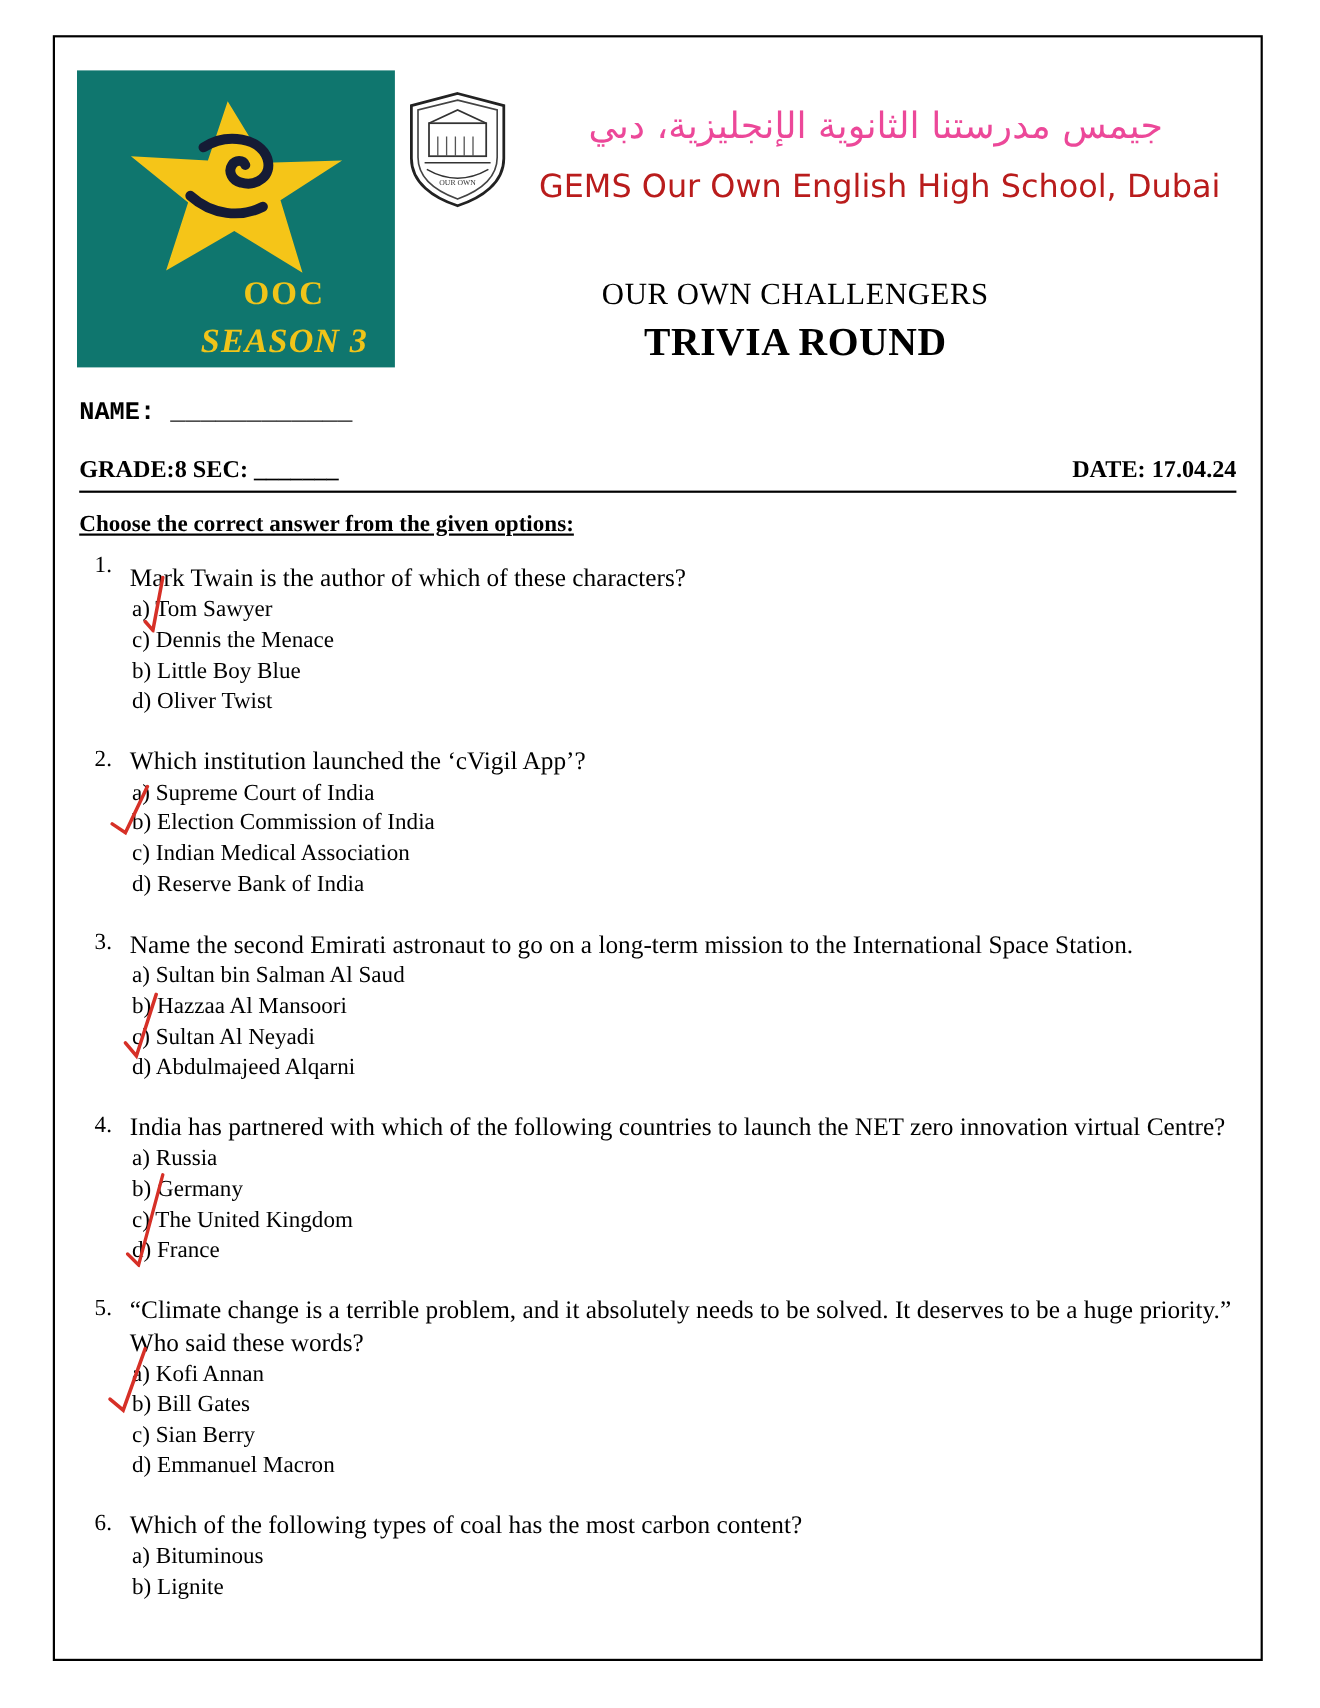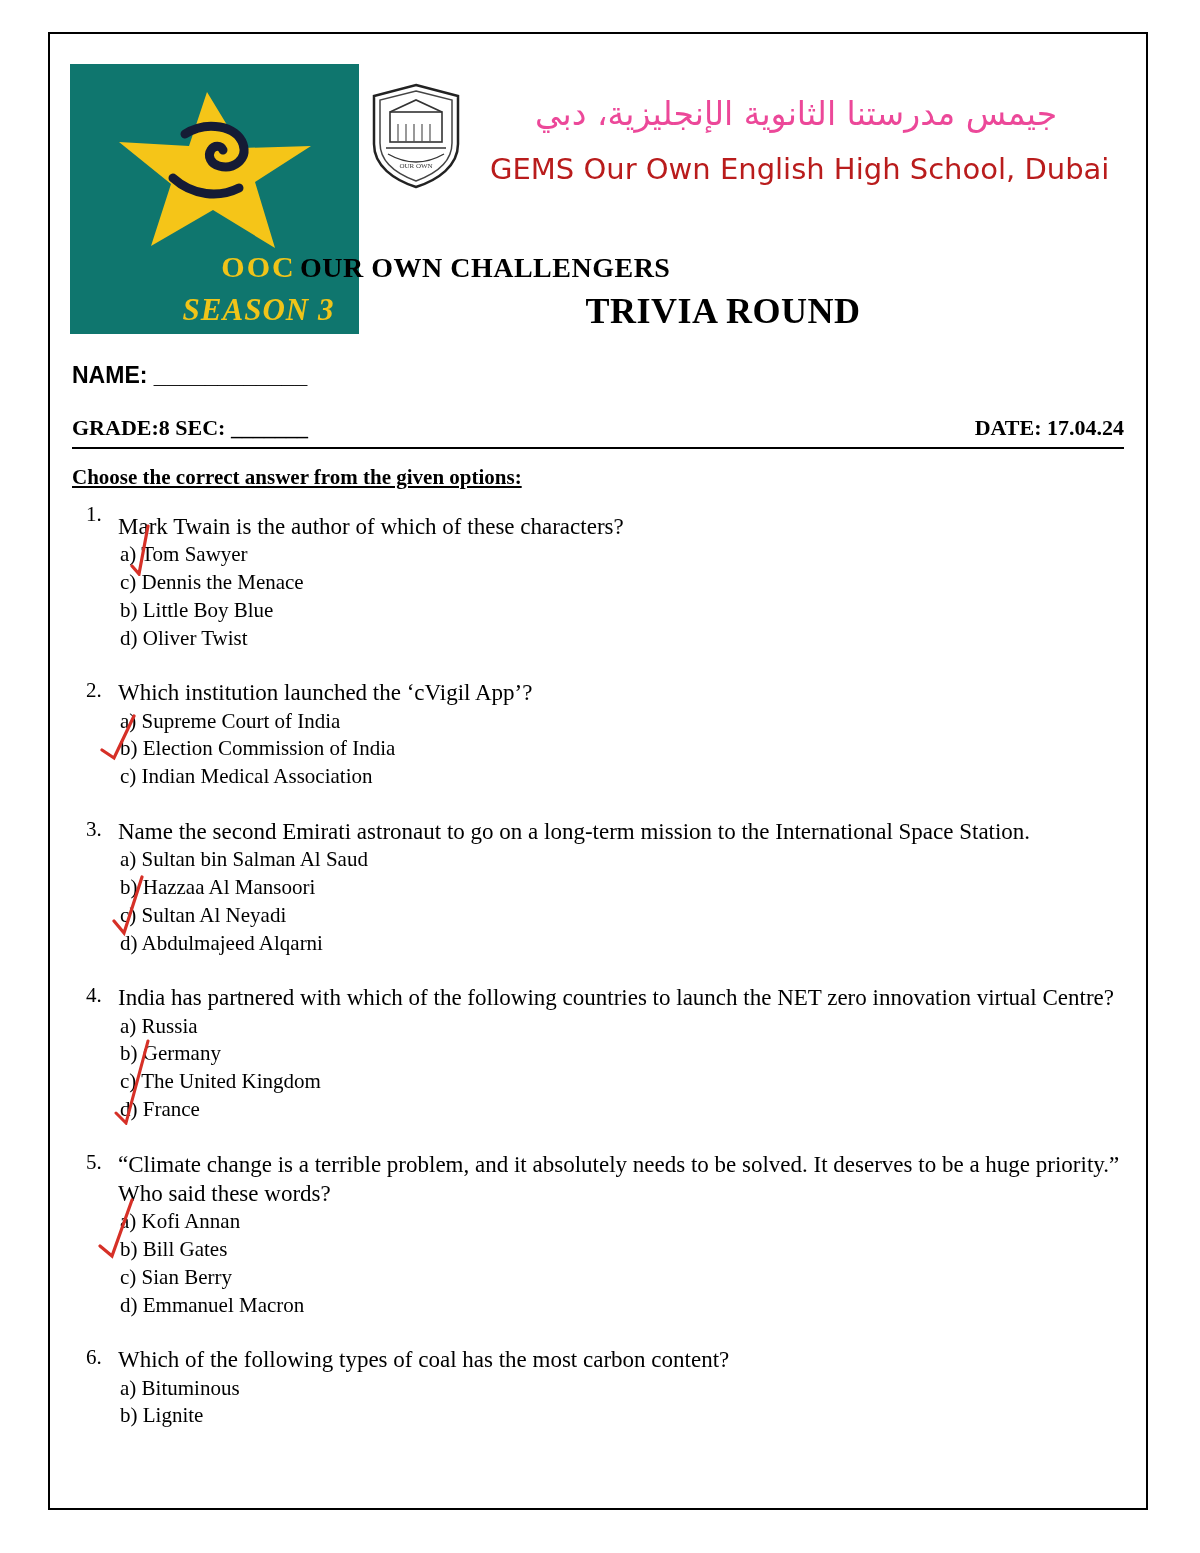--- a/index.html
+++ b/index.html
@@ -104,23 +104,24 @@
     font-family: "DejaVu Sans", sans-serif;
     font-size: 29px;
     color: #b91c1c;
   }
 
   .title1 {
     position: absolute;
     left: 0;
     right: 0;
     top: 218px;
+    text-align: center;
     padding-left: 250px;
     font-family: "Liberation Serif", serif;
-    font-weight: bold;
+    font-weight: normal;
     font-size: 28px;
     letter-spacing: 0.5px;
   }
   .title2 {
     position: absolute;
     left: 0;
     right: 0;
     top: 256px;
     text-align: center;
     padding-left: 250px;
@@ -129,21 +130,21 @@
     font-size: 36px;
     letter-spacing: 0.5px;
   }
 
   
   .meta {
     position: relative;
     margin: 0 22px;
   }
   .name-line {
-    font-family: Liberation Sans, sans-serif;
+    font-family: Liberation Mono, monospace;
     font-weight: bold;
     font-size: 23px;
     margin-top: 28px;
   }
   .grade-row {
     display: flex;
     justify-content: space-between;
     align-items: baseline;
     font-family: "Liberation Serif", serif;
     font-weight: bold;
@@ -270,20 +271,21 @@
         </div>
       </div>
 
       <div class="q">
         <div class="q-num">2.</div>
         <div class="q-body">
           <div class="q-text">Which institution launched the ‘cVigil App’?</div>
           <div class="opt">a) Supreme Court of India</div>
           <div class="opt">b) Election Commission of India</div>
           <div class="opt">c) Indian Medical Association</div>
+          <div class="opt">d) Reserve Bank of India</div>
         </div>
         <div class="tick" style="left:28px; top:36px;">
           <svg width="56" height="60" viewBox="0 0 56 60">
               <path d="M2 36 L14 44 L34 2" fill="none" stroke="#d63027" stroke-width="3.2" stroke-linecap="round"></path>
             </svg>
         </div>
       </div>
 
       <div class="q">
         <div class="q-num">3.</div>

